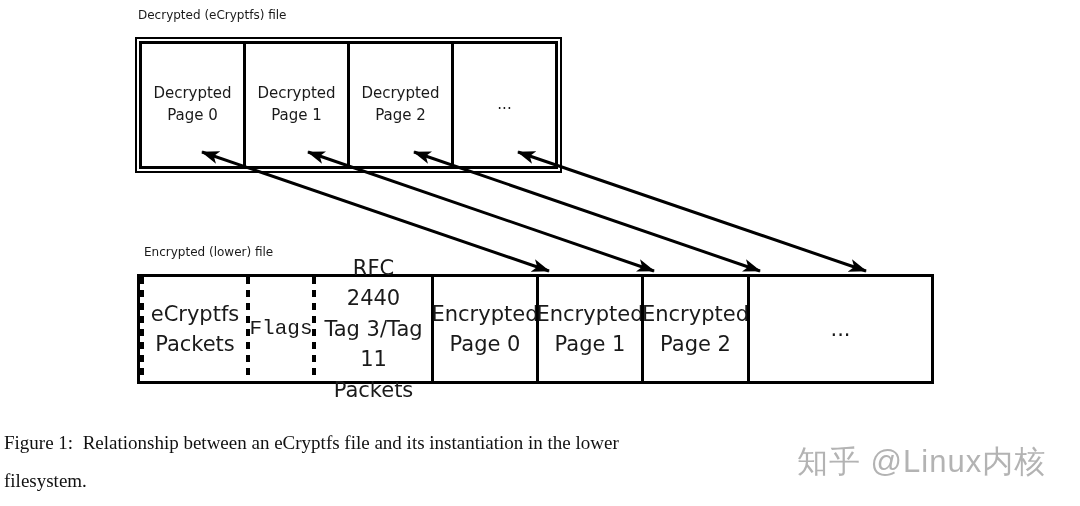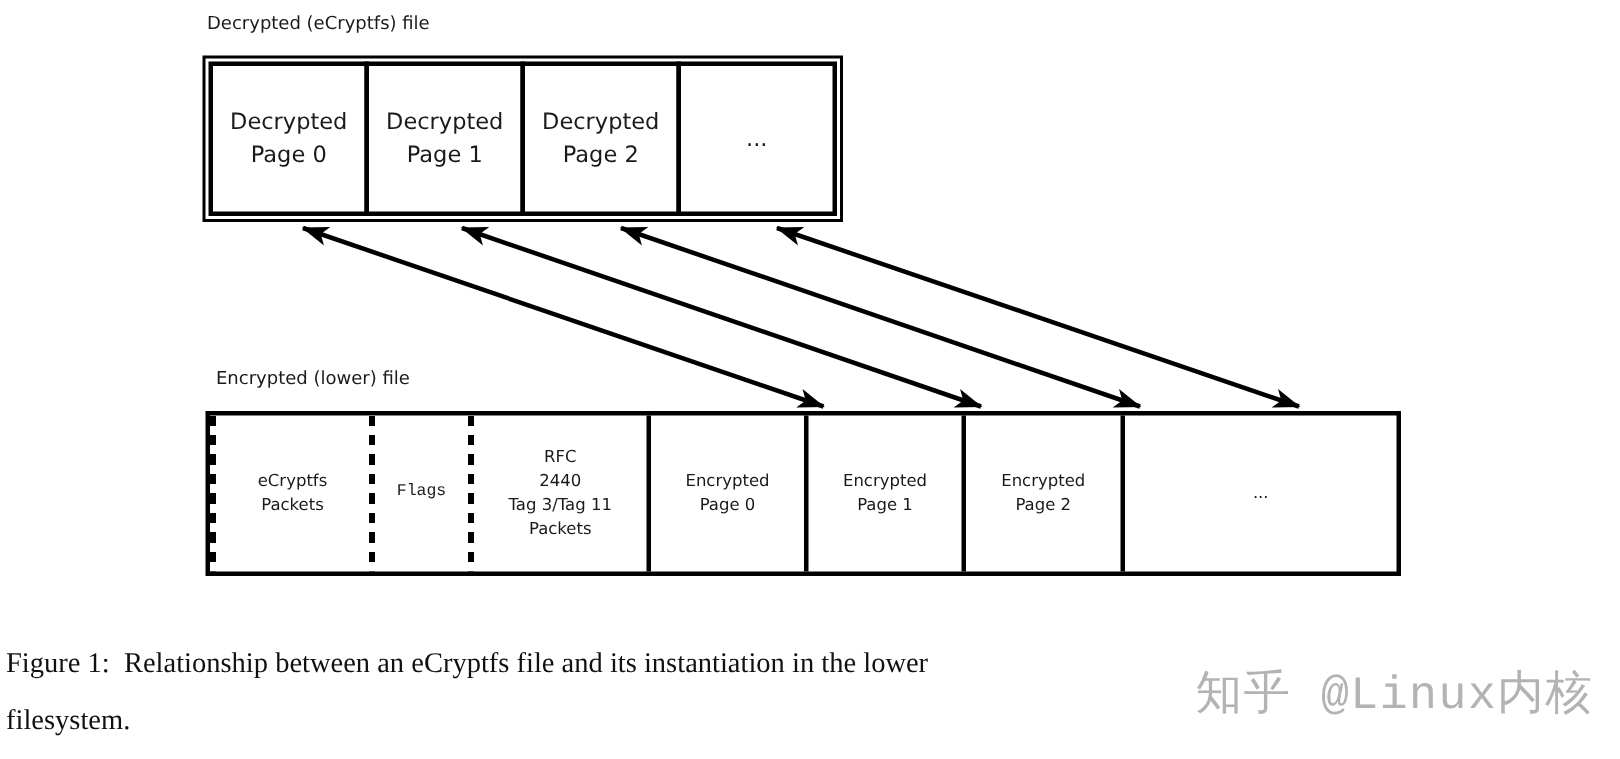--- a/index.html
+++ b/index.html
@@ -18,21 +18,21 @@
     color: #1a1a1a;
     white-space: nowrap;
   }
   #top-label { left: 138px; top: 8px; }
   #bottom-label { left: 144px; top: 245px; }
 
   
   .top-box {
     position: absolute;
     left: 135px; top: 37px;
-    width: 427px; height: 111px;
+    width: 427px; height: 136px;
     box-sizing: border-box;
     border: 2px solid #000;
     padding: 2px;
     display: flex;
     background: #fff;
   }
   .tcell {
     flex: 1;
     box-sizing: border-box;
     border: 3px solid #000;
@@ -56,21 +56,21 @@
     display: flex;
     align-items: stretch;
     background: #fff;
   }
   .bcell {
     box-sizing: border-box;
     display: flex;
     align-items: center;
     justify-content: center;
     text-align: center;
-    font-size: 11px;
+    font-size: 21px;
     line-height: 1.45;
     white-space: pre-line;
     flex: 0 0 auto;
   }
   .vsep { flex: 0 0 auto; }
   .vsep.solid { width: 3px; background: #000; }
   .vsep.dashed {
     width: 4px;
     background: repeating-linear-gradient(180deg, #000 0 7px, transparent 7px 13px);
   }
@@ -99,21 +99,21 @@
   }
   .caption .cap-line { display: block; white-space: pre; }
 
   .watermark {
     position: absolute;
     left: 797px; top: 441px;
     font-size: 31px;
     color: rgba(150, 150, 150, 0.72);
     letter-spacing: 1px;
     white-space: nowrap;
-    font-family: Liberation Mono, monospace;
+    font-family: Liberation Sans, sans-serif;
   }
 </style>
 </head>
 <body>
 
 <div class="canvas">
 
   <div class="box-label" id="top-label">Decrypted (eCryptfs) file</div>
 
   <div class="top-box">

